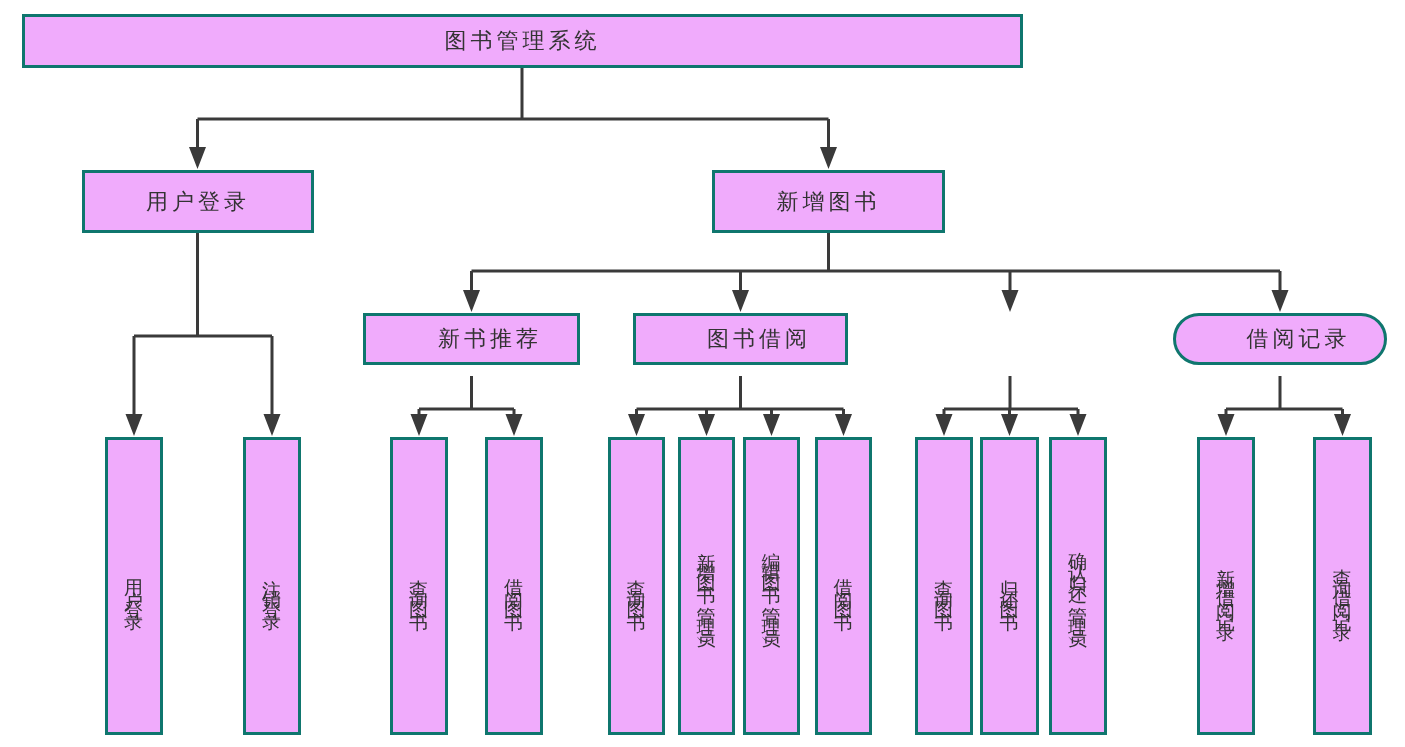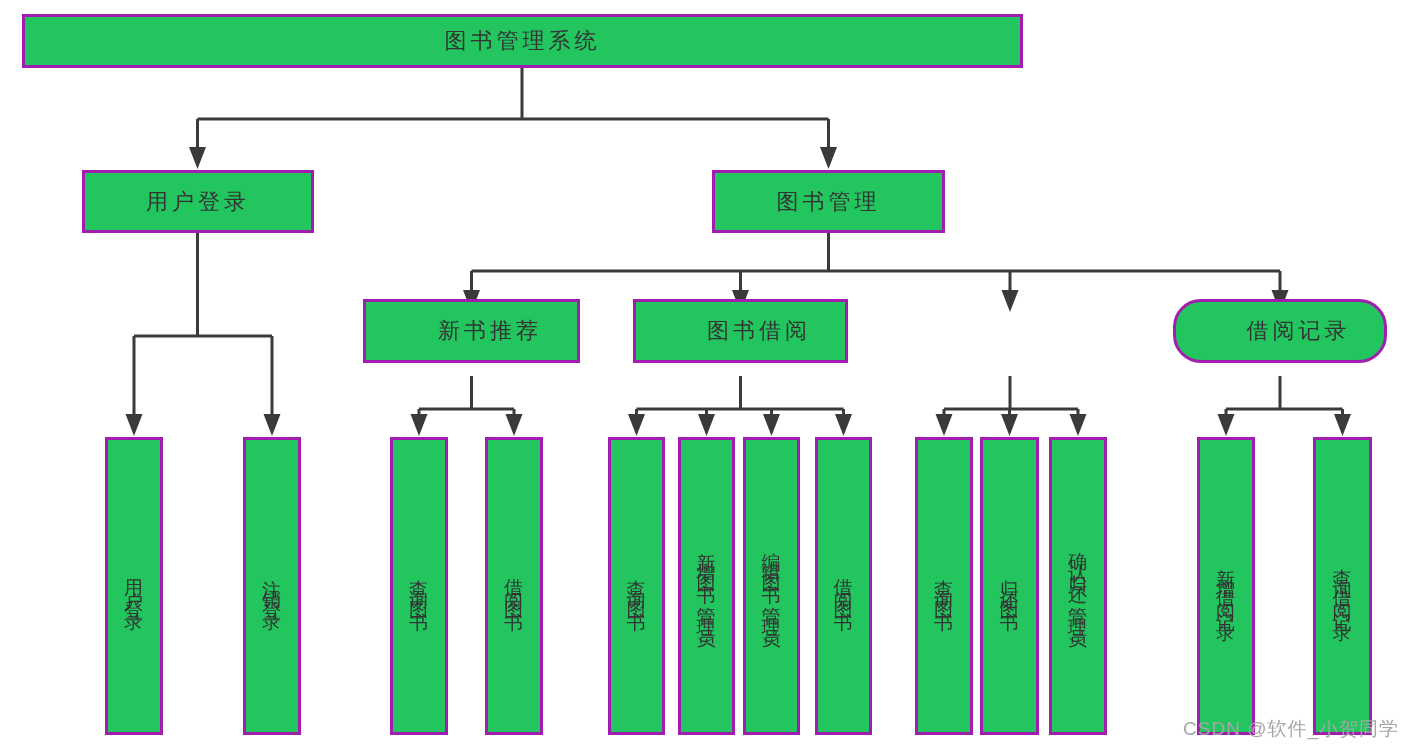--- a/index.html
+++ b/index.html
@@ -17,22 +17,22 @@
   }
   #connectors {
     position: absolute;
     left: 0; top: 0;
     width: 1405px;
     height: 747px;
   }
   .node {
     position: absolute;
     box-sizing: border-box;
-    border: 3px solid #a21caf;
-    background: #22c55e;
+    border: 3px solid #0f766e;
+    background: #f0abfc;
     display: flex;
     align-items: center;
     justify-content: center;
     color: #333333;
     font-size: 22px;
     letter-spacing: 4px;
     white-space: nowrap;
     line-height: 1;
   }
   .node span { display: block; }
@@ -40,21 +40,21 @@
     writing-mode: vertical-rl;
     text-orientation: mixed;
     font-size: 19px;
     letter-spacing: 11px;
     white-space: nowrap;
   }
   
   .lv0 { left: 22px;  top: 14px;  width: 1001px; height: 54px; }
   .lv1a { left: 82px;  top: 170px; width: 232px; height: 63px; }
   .lv1b { left: 712px; top: 170px; width: 233px; height: 63px; }
-  .lv2 { top: 299px; height: 64px; padding-left: 37px; }
+  .lv2 { top: 313px; height: 52px; padding-left: 37px; }
   .lv2a { left: 363px;  width: 217px; }
   .lv2b { left: 633px;  width: 215px; justify-content: center; }
   .lv2c { left: 903px;  width: 214px; }
   .lv2d { left: 1173px; width: 214px; border-radius: 28px; }
   
   .leaf { top: 437px; height: 298px; width: 58px; }
   .lf1  { left: 105px; }
   .lf2  { left: 243px; }
   .lf3  { left: 390px; }
   .lf4  { left: 485px; }
@@ -126,21 +126,21 @@
   </svg>
 
   <div class="node lv0">
     <span>图书管理系统</span>
   </div>
 
   <div class="node lv1a">
     <span>用户登录</span>
   </div>
   <div class="node lv1b">
-    <span>图书管理</span>
+    <span>新增图书</span>
   </div>
 
   <div class="node lv2 lv2a">
     <span>新书推荐</span>
   </div>
   <div class="node lv2 lv2b">
     <span>图书借阅</span>
   </div>
   <div class="node lv2 lv2d">
     <span>借阅记录</span>
@@ -179,15 +179,14 @@
   <div class="node node-v leaf lf11">
     <span>确认归还（管理员）</span>
   </div>
   <div class="node node-v leaf lf12">
     <span>新增借阅记录</span>
   </div>
   <div class="node node-v leaf lf13">
     <span>查询借阅记录</span>
   </div>
 
-  <div id="watermark">CSDN @软件_小贺同学</div>
 
 </div>
 
 </body></html>

